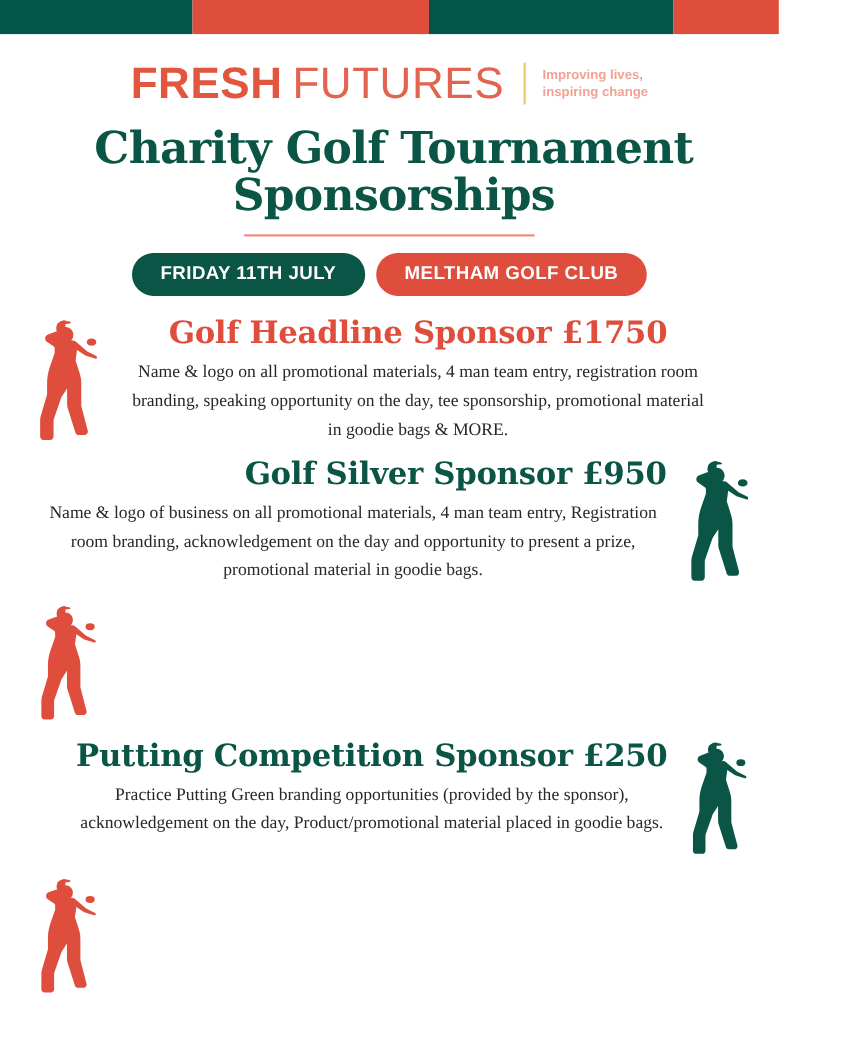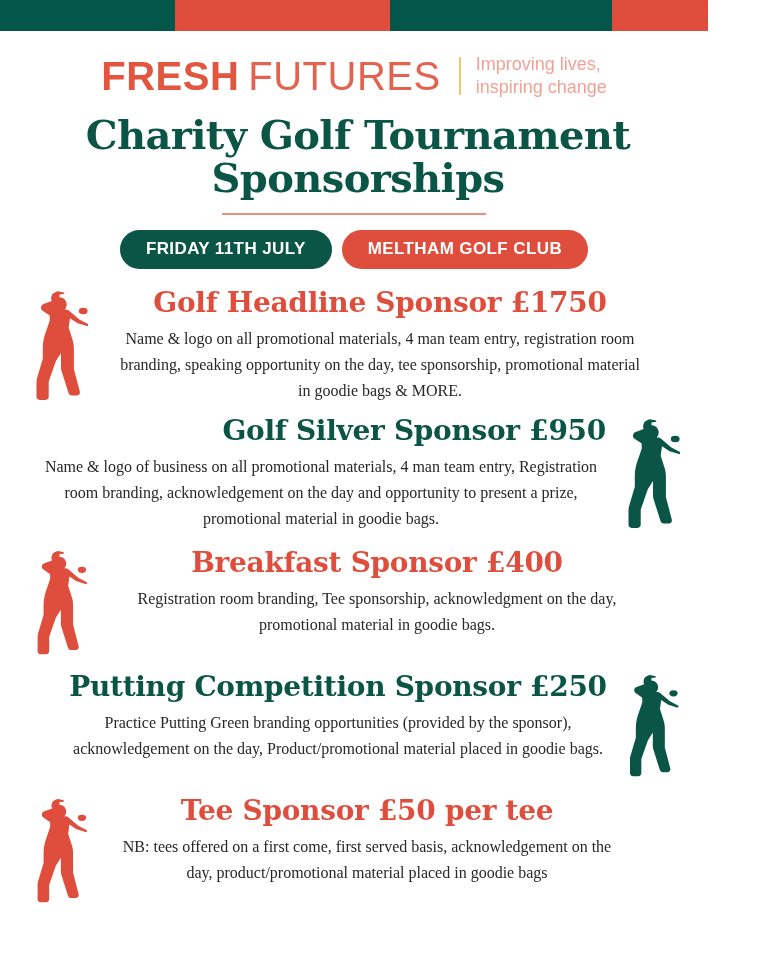--- a/index.html
+++ b/index.html
@@ -59,24 +59,24 @@
     margin-left: 9px;
   }
   .logo-divider {
     width: 2px;
     height: 38px;
     background: #f0c86a;
     margin: 0 15px 0 18px;
     flex: 0 0 auto;
   }
   .logo-tagline {
-    font-size: 18px;
+    font-size: 12px;
     line-height: 1.28;
     color: #f2a294;
-    font-weight: 400;
+    font-weight: 700;
     white-space: pre-line;
   }
 
   
   .headline {
     margin: 14px auto 0 auto;
     width: 716px;
     text-align: center;
     color: #0a5545;
     font-family: "DejaVu Serif", "Liberation Serif", serif;
@@ -252,24 +252,20 @@
     <div class="section sec-3 align-left">
       <div class="figure">
         <svg width="60" height="112" viewBox="0 0 60 118" aria-hidden="true">
           <g fill="#df4e3c">
             <path d="M31.5 4.2c-4.0 0-6.9 2.0-8.0 5.0-0.6 1.6-0.5 3.4 0.2 4.9l-8.1 3.0c-1.6 0.6-2.6 2.0-2.6 3.6 0 1.2 0.6 2.3 1.6 3.0l6.4 4.4c0.4 0.3 0.7 0.8 0.7 1.4l0 4.3-4.5 13.0c-1.6 4.7-2.4 9.6-2.4 14.5l0 10.4-5.7 19.2c-0.4 1.3-0.6 2.6-0.6 3.9l0 15.0c0 1.7 1.4 3.1 3.1 3.1l6.0 0c1.7 0 3.1-1.4 3.1-3.1l0-14.0c0-0.8 0.1-1.6 0.4-2.4l6.7-19.2 5.2-8.1 0 14.3c0 1.3 0.2 2.6 0.6 3.8l7.0 22.1c0.4 1.3 1.7 2.2 3.0 2.2l5.2 0c2.0 0 3.5-1.9 3.0-3.9l-5.9-22.6 0-21.0c0-2.6-0.4-5.2-1.2-7.7l-4.0-12.6 1.3-9.5 7.6 5.0 9.4 2.9c0.6 0.2 1.2-0.1 1.5-0.6 0.3-0.6 0.1-1.3-0.5-1.6l-8.6-4.4-10.6-9.0c-0.9-0.8-2.1-1.2-3.3-1.0l-0.9 0.1c1.3-1.3 2.1-3.1 2.1-5.1 0-4.0-3.2-7.2-7.2-7.2z"></path>
             <ellipse cx="55.2" cy="24.0" rx="4.4" ry="3.3"></ellipse>
             <path d="M24.2 7.4c3.3-2.6 8.4-3.4 11.6-1.8 1.0 0.5 0.8 1.4-0.3 1.5l-10.4 1.1c-1.2 0.1-1.8-0.2-0.9-0.8z"></path>
           </g>
         </svg>
       </div>
-      <div class="body-col">
-        <h2 class="sp-title orange" style="color: rgb(223, 78, 60);">Breakfast Sponsor £400</h2>
-        <p class="sp-desc">Registration room branding, Tee sponsorship, acknowledgment on the day, promotional material in goodie bags.</p>
-      </div>
     </div>
 
     <div class="section sec-4 right align-center">
       <div class="figure">
         <svg width="58" height="110" viewBox="0 0 60 118" aria-hidden="true">
           <g fill="#0a5545">
             <path d="M31.5 4.2c-4.0 0-6.9 2.0-8.0 5.0-0.6 1.6-0.5 3.4 0.2 4.9l-8.1 3.0c-1.6 0.6-2.6 2.0-2.6 3.6 0 1.2 0.6 2.3 1.6 3.0l6.4 4.4c0.4 0.3 0.7 0.8 0.7 1.4l0 4.3-4.5 13.0c-1.6 4.7-2.4 9.6-2.4 14.5l0 10.4-5.7 19.2c-0.4 1.3-0.6 2.6-0.6 3.9l0 15.0c0 1.7 1.4 3.1 3.1 3.1l6.0 0c1.7 0 3.1-1.4 3.1-3.1l0-14.0c0-0.8 0.1-1.6 0.4-2.4l6.7-19.2 5.2-8.1 0 14.3c0 1.3 0.2 2.6 0.6 3.8l7.0 22.1c0.4 1.3 1.7 2.2 3.0 2.2l5.2 0c2.0 0 3.5-1.9 3.0-3.9l-5.9-22.6 0-21.0c0-2.6-0.4-5.2-1.2-7.7l-4.0-12.6 1.3-9.5 7.6 5.0 9.4 2.9c0.6 0.2 1.2-0.1 1.5-0.6 0.3-0.6 0.1-1.3-0.5-1.6l-8.6-4.4-10.6-9.0c-0.9-0.8-2.1-1.2-3.3-1.0l-0.9 0.1c1.3-1.3 2.1-3.1 2.1-5.1 0-4.0-3.2-7.2-7.2-7.2z"></path>
             <ellipse cx="55.2" cy="24.0" rx="4.4" ry="3.3"></ellipse>
             <path d="M24.2 7.4c3.3-2.6 8.4-3.4 11.6-1.8 1.0 0.5 0.8 1.4-0.3 1.5l-10.4 1.1c-1.2 0.1-1.8-0.2-0.9-0.8z"></path>
           </g>
@@ -284,20 +280,16 @@
     <div class="section sec-5 align-left">
       <div class="figure">
         <svg width="60" height="112" viewBox="0 0 60 118" aria-hidden="true">
           <g fill="#df4e3c">
             <path d="M31.5 4.2c-4.0 0-6.9 2.0-8.0 5.0-0.6 1.6-0.5 3.4 0.2 4.9l-8.1 3.0c-1.6 0.6-2.6 2.0-2.6 3.6 0 1.2 0.6 2.3 1.6 3.0l6.4 4.4c0.4 0.3 0.7 0.8 0.7 1.4l0 4.3-4.5 13.0c-1.6 4.7-2.4 9.6-2.4 14.5l0 10.4-5.7 19.2c-0.4 1.3-0.6 2.6-0.6 3.9l0 15.0c0 1.7 1.4 3.1 3.1 3.1l6.0 0c1.7 0 3.1-1.4 3.1-3.1l0-14.0c0-0.8 0.1-1.6 0.4-2.4l6.7-19.2 5.2-8.1 0 14.3c0 1.3 0.2 2.6 0.6 3.8l7.0 22.1c0.4 1.3 1.7 2.2 3.0 2.2l5.2 0c2.0 0 3.5-1.9 3.0-3.9l-5.9-22.6 0-21.0c0-2.6-0.4-5.2-1.2-7.7l-4.0-12.6 1.3-9.5 7.6 5.0 9.4 2.9c0.6 0.2 1.2-0.1 1.5-0.6 0.3-0.6 0.1-1.3-0.5-1.6l-8.6-4.4-10.6-9.0c-0.9-0.8-2.1-1.2-3.3-1.0l-0.9 0.1c1.3-1.3 2.1-3.1 2.1-5.1 0-4.0-3.2-7.2-7.2-7.2z"></path>
             <ellipse cx="55.2" cy="24.0" rx="4.4" ry="3.3"></ellipse>
             <path d="M24.2 7.4c3.3-2.6 8.4-3.4 11.6-1.8 1.0 0.5 0.8 1.4-0.3 1.5l-10.4 1.1c-1.2 0.1-1.8-0.2-0.9-0.8z"></path>
           </g>
         </svg>
       </div>
-      <div class="body-col">
-        <h2 class="sp-title orange" style="color: rgb(223, 78, 60);">Tee Sponsor £50 per tee</h2>
-        <p class="sp-desc">NB: tees offered on a first come, first served basis, acknowledgement on the day, product/promotional material placed in goodie bags</p>
-      </div>
     </div>
 
   </div>
 </div>
 
 </body></html>

